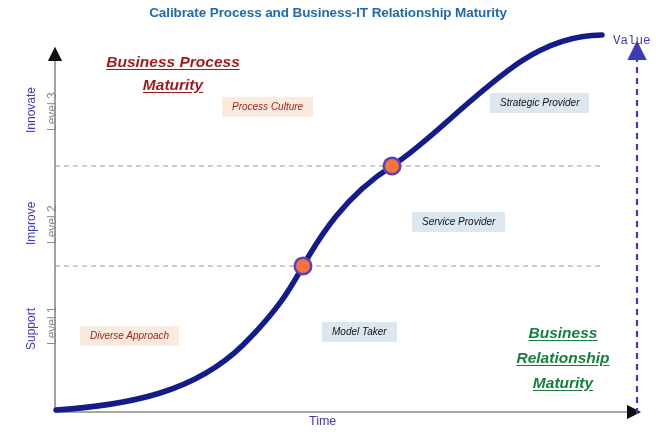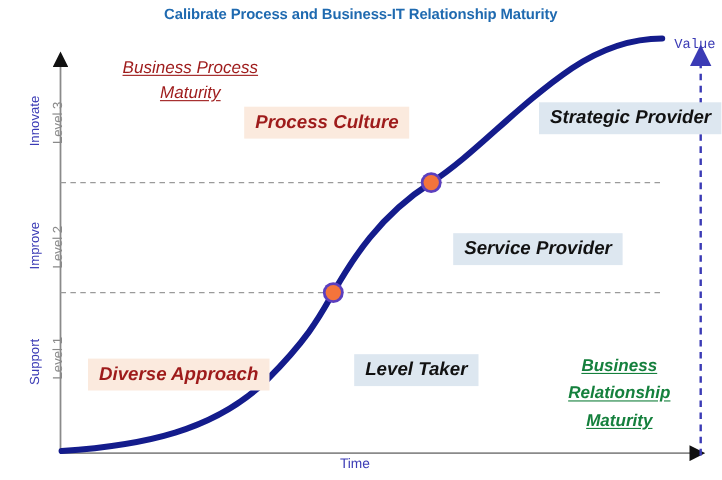--- a/index.html
+++ b/index.html
@@ -64,21 +64,21 @@
   }
 
   
   .heading-bpm {
     position: absolute;
     left: 78px;
     top: 50px;
     width: 190px;
     text-align: center;
     font-size: 15.5px;
-    font-weight: normal;
+    font-weight: bold;
     font-style: italic;
     color: #9e1b1b;
     line-height: 23px;
   }
   .heading-bpm span {
     text-decoration: underline;
     text-underline-offset: 2px;
   }
 
   .heading-brm {
@@ -94,22 +94,22 @@
     line-height: 25px;
   }
   .heading-brm span {
     text-decoration: underline;
     text-underline-offset: 2px;
   }
 
   
   .tag {
     position: absolute;
-    font-size: 17px;
-    font-weight: bold;
+    font-size: 10px;
+    font-weight: normal;
     font-style: italic;
     white-space: nowrap;
     padding: 4px 10px 5px 10px;
     box-sizing: border-box;
     text-align: left;
   }
   .tag.process {
     background: #fbeade;
     color: #9e1b1b;
   }
@@ -182,15 +182,15 @@
     <div><span>Business</span></div>
     <div><span>Relationship</span></div>
     <div><span>Maturity</span></div>
   </div>
 
   <div class="tag process" style="left:222px; top:97px;">Process Culture</div>
   <div class="tag process" style="left:80px; top:326px;">Diverse Approach</div>
 
   <div class="tag relationship" style="left:490px; top:93px;">Strategic Provider</div>
   <div class="tag relationship" style="left:412px; top:212px;">Service Provider</div>
-  <div class="tag relationship" style="left:322px; top:322px;">Level Taker</div>
+  <div class="tag relationship" style="left:322px; top:322px;">Model Taker</div>
 
 </div>
 
 </body></html>

